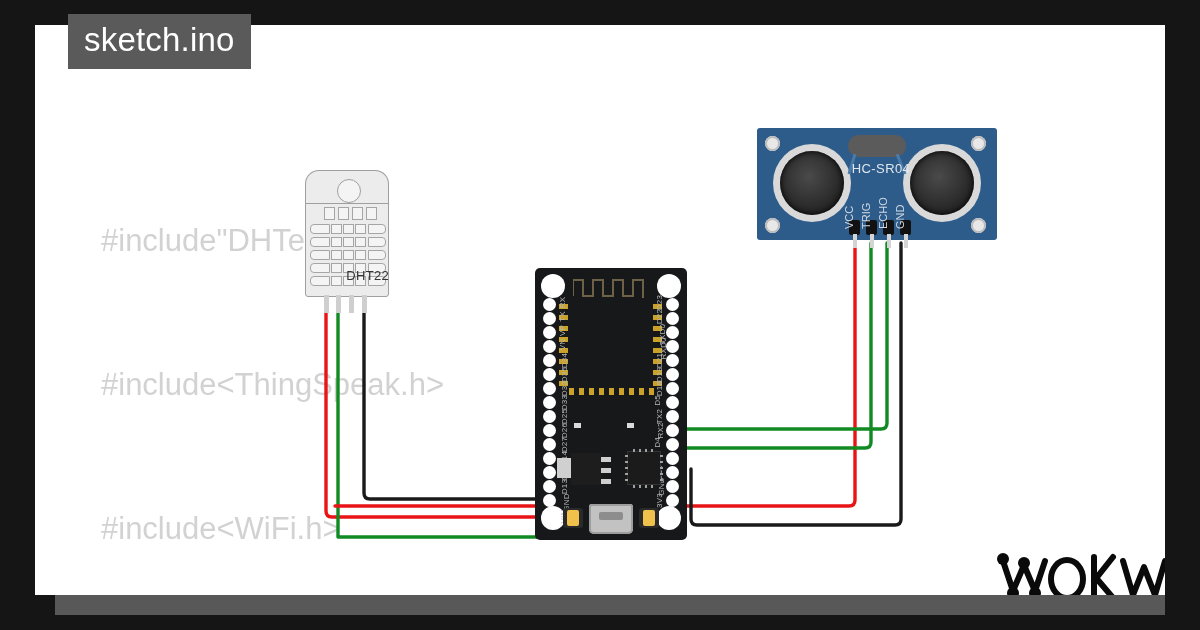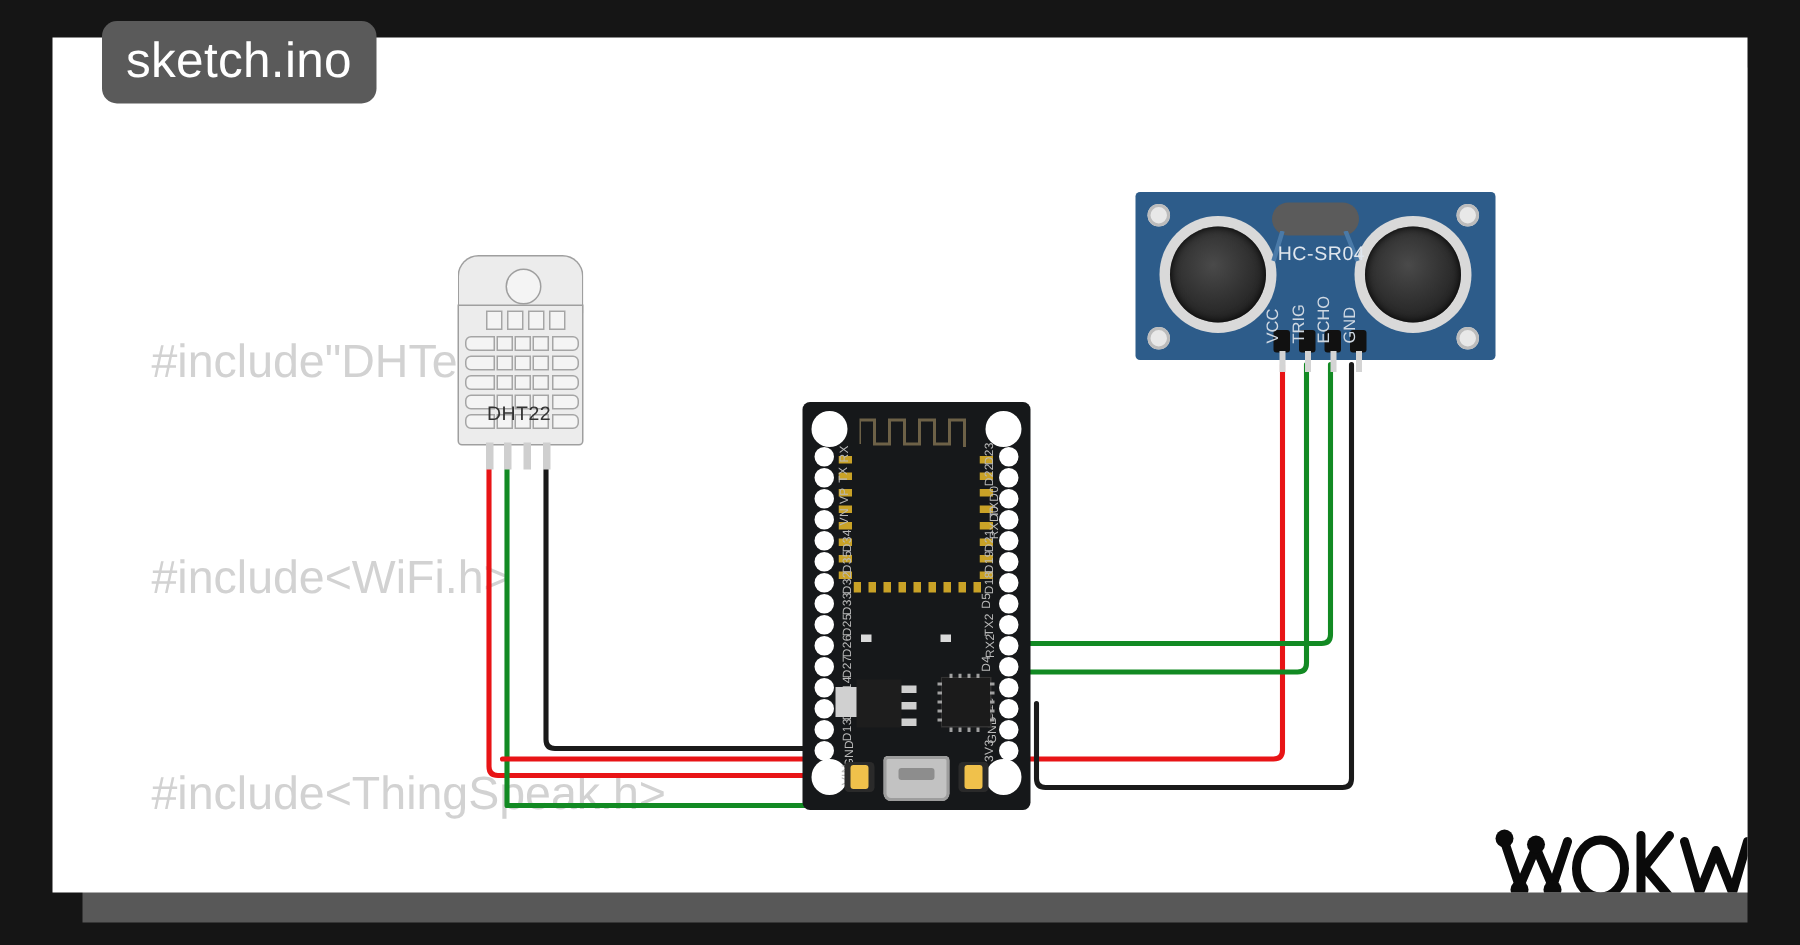--- a/index.html
+++ b/index.html
@@ -25,21 +25,20 @@
 
   
   .tab{
     position:absolute;left:68px;top:14px;
     padding:6px 16px 9px 16px;
     background:#5a5a5a;color:#fff;
     font-size:33px;line-height:40px;
     font-weight:400;
     letter-spacing:0.2px;
     z-index:40;
-    border-radius:10px;
   }
 
   
   .code{
     position:absolute;left:66px;top:96px;width:1060px;
     color:#d2d2d2;
     font-size:31px;
     line-height:48px;
     white-space:pre;
     z-index:1;
@@ -118,37 +117,37 @@
   #dht22{left:268px;top:145px;width:86px;height:135px;}
   .dht-top{position:absolute;left:2px;top:0;width:82px;height:38px;
     background:#ececec;border:1px solid #9f9f9f;border-bottom:none;
     border-radius:14px 14px 0 0;}
   .dht-hole{position:absolute;left:31px;top:8px;width:22px;height:22px;
     border-radius:50%;background:#f4f4f4;border:1px solid #9f9f9f;}
   .dht-body{position:absolute;left:2px;top:33px;width:82px;height:92px;
     background:#ececec;border:1px solid #9f9f9f;border-radius:0 0 3px 3px;}
   .dht-slot{position:absolute;height:8px;border:1px solid #a5a5a5;background:#f4f4f4;}
   .dht-sq{position:absolute;width:9px;height:8px;border:1px solid #a5a5a5;background:#f4f4f4;}
-  .dht-label{position:absolute;left:0;top:98px;width:86px;text-align:center;
+  .dht-label{position:absolute;left:0;top:98px;width:86px;text-align:right;
     color:#333;font-size:13px;letter-spacing:.3px;}
   .dht-lead{position:absolute;width:5px;background:#cfcfcf;}
 </style>
 </head>
 <body>
 
 <div id="stage">
 
   <div class="frame-gray"></div>
 
   <div class="panel">
 
     <div class="code">
       <div>#include"DHTesp.h"</div>
+      <div>#include&lt;ThingSpeak.h&gt;</div>
       <div>#include&lt;WiFi.h&gt;</div>
-      <div>#include&lt;ThingSpeak.h&gt;</div>
       
       
       
       
       
       
       
       
     </div>
 

